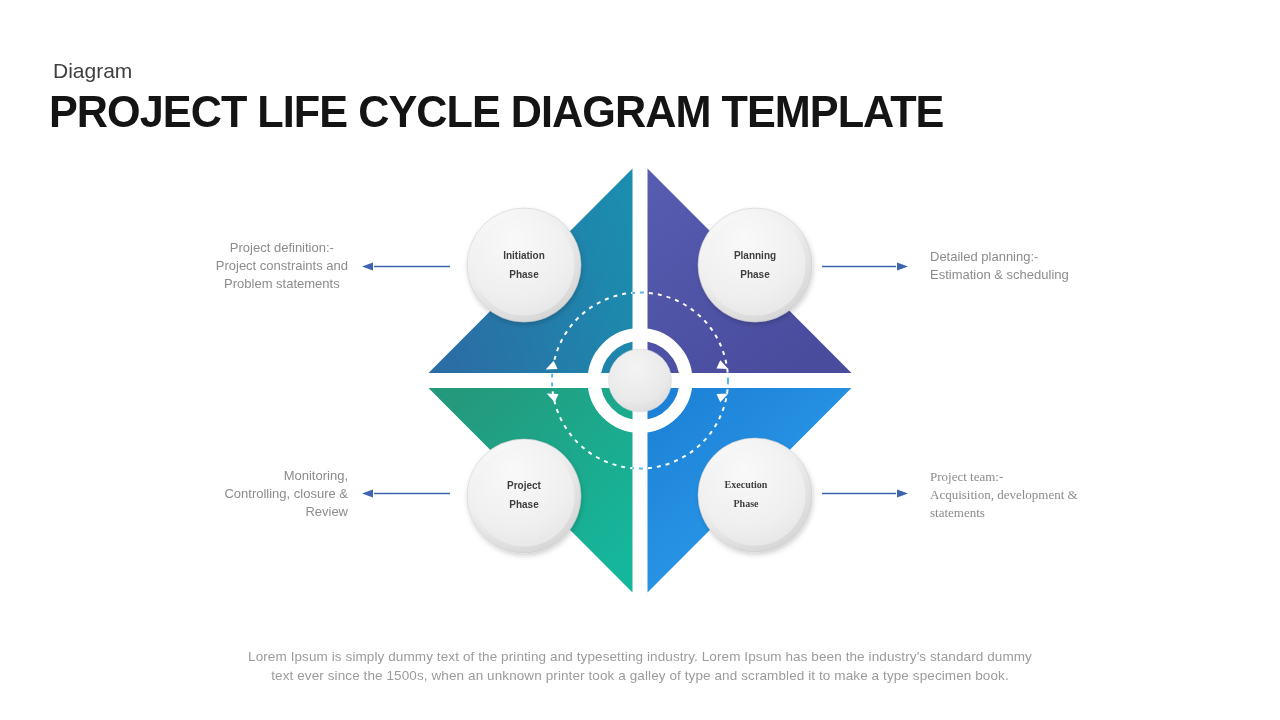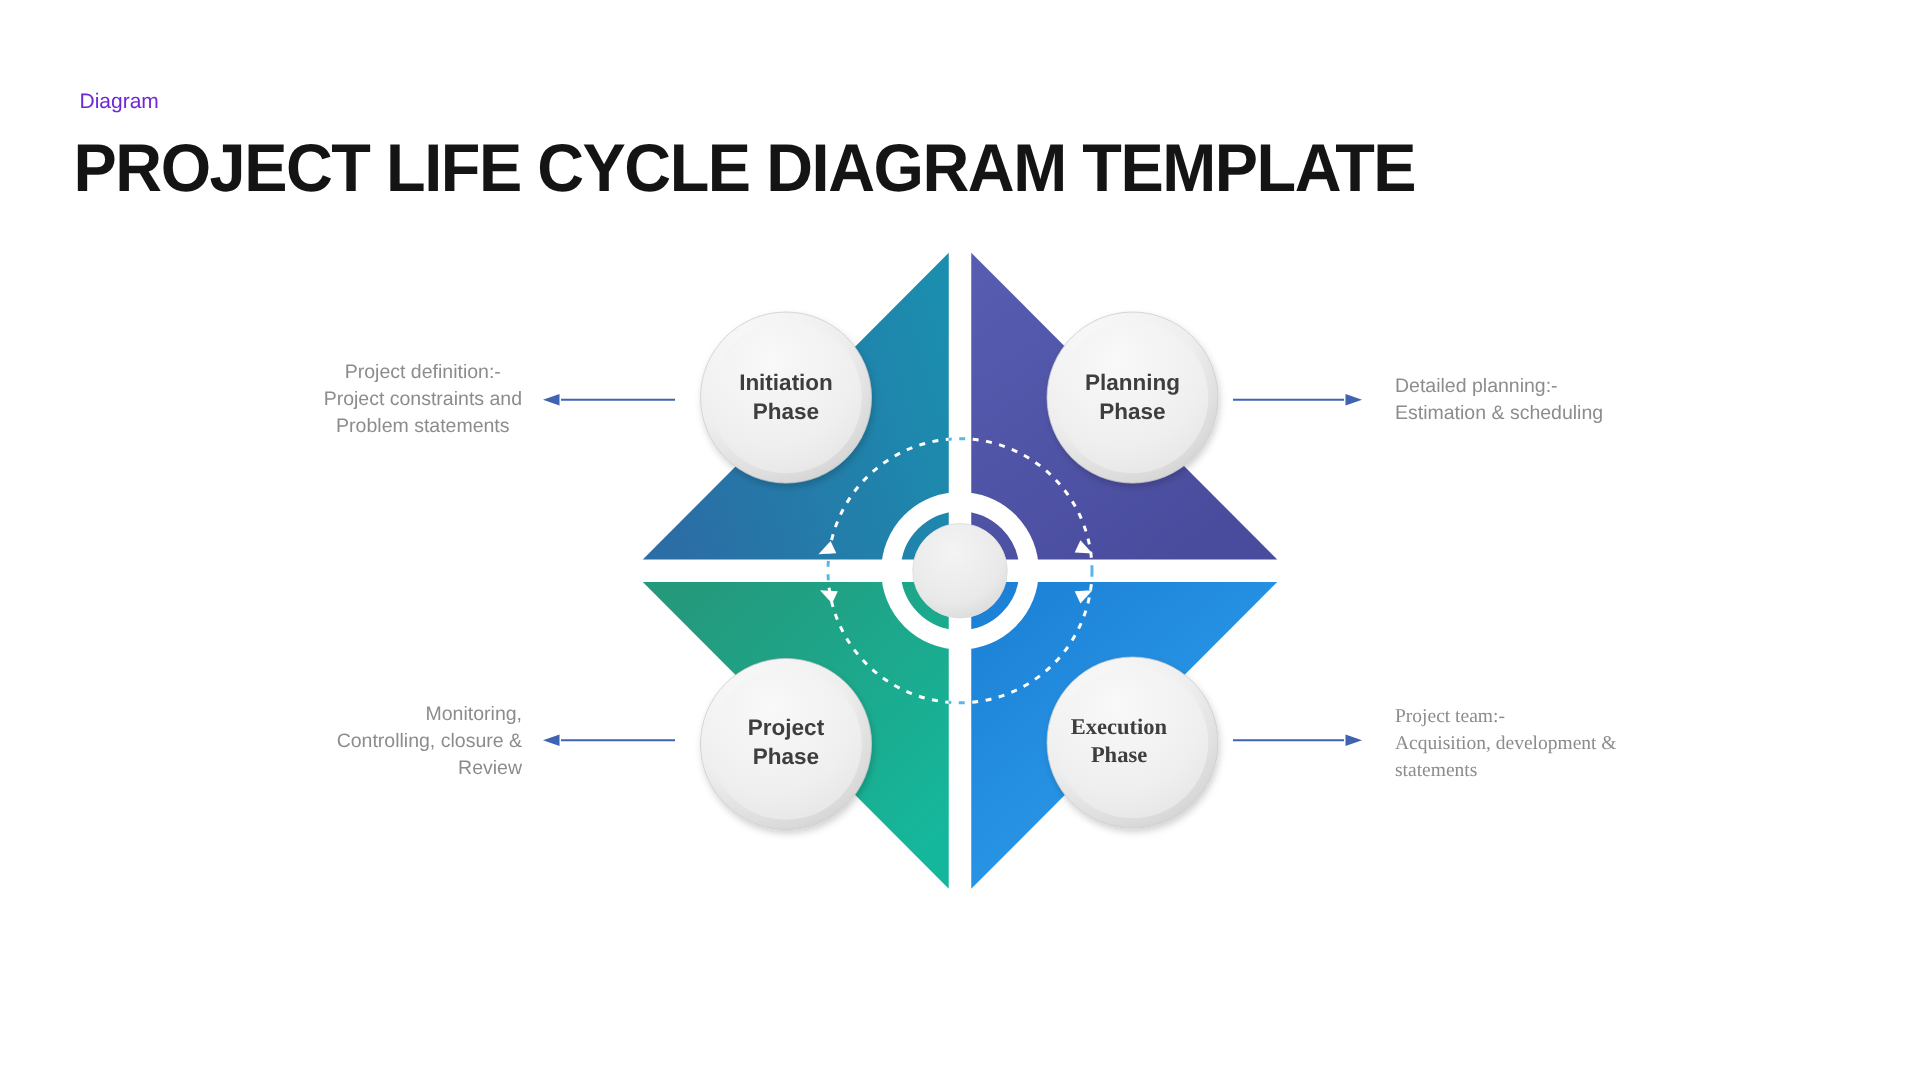--- a/index.html
+++ b/index.html
@@ -2,31 +2,31 @@
 <html><head>
 <meta charset="utf-8">
 <style>
   html,body { margin:0; padding:0; }
   body {
     width:1280px; height:720px; position:relative; overflow:hidden;
     background:#ffffff; font-family:"Liberation Sans", sans-serif;
   }
   .eyebrow {
     position:absolute; left:53px; top:59px;
-    font-size:14px; color:#6d28d9; font-weight:400;
+    font-size:21px; color:#404040; font-weight:400;
   }
   .title {
     position:absolute; left:49px; top:88px; white-space:nowrap;
     font-size:45px; line-height:48px; font-weight:700; color:#141414;
     letter-spacing:-1px; transform:scaleX(0.96); transform-origin:left center;
   }
   .diagram-svg { position:absolute; left:350px; top:150px; }
   .phase-label {
     position:absolute; width:160px; text-align:center;
-    font-size:15px; font-weight:700; color:#3e3e3e; line-height:18.5px;
+    font-size:10px; font-weight:700; color:#3e3e3e; line-height:18.5px;
   }
   .phase-label span { display:block; }
   .lbl-initiation { left:444px; top:247px; }
   .lbl-planning  { left:675px; top:247px; }
   .lbl-project   { left:444px; top:477px; }
   .lbl-execution { left:666px; top:476px;font-family:Liberation Serif, serif; }
   .note {
     position:absolute; font-size:13px; color:#8c8c8c; line-height:18px;
   }
   .note span { display:block; }
@@ -177,13 +177,15 @@
   <span>Controlling, closure &amp;</span>
   <span>Review</span>
 </div>
 <div class="note note-br">
   <span>Project team:-</span>
   <span>Acquisition, development &amp;</span>
   <span>statements</span>
 </div>
 
 <div class="footer">
+  <span>Lorem Ipsum is simply dummy text of the printing and typesetting industry. Lorem Ipsum has been the industry's standard dummy</span>
+  <span>text ever since the 1500s, when an unknown printer took a galley of type and scrambled it to make a type specimen book.</span>
 </div>
 
 </body></html>

